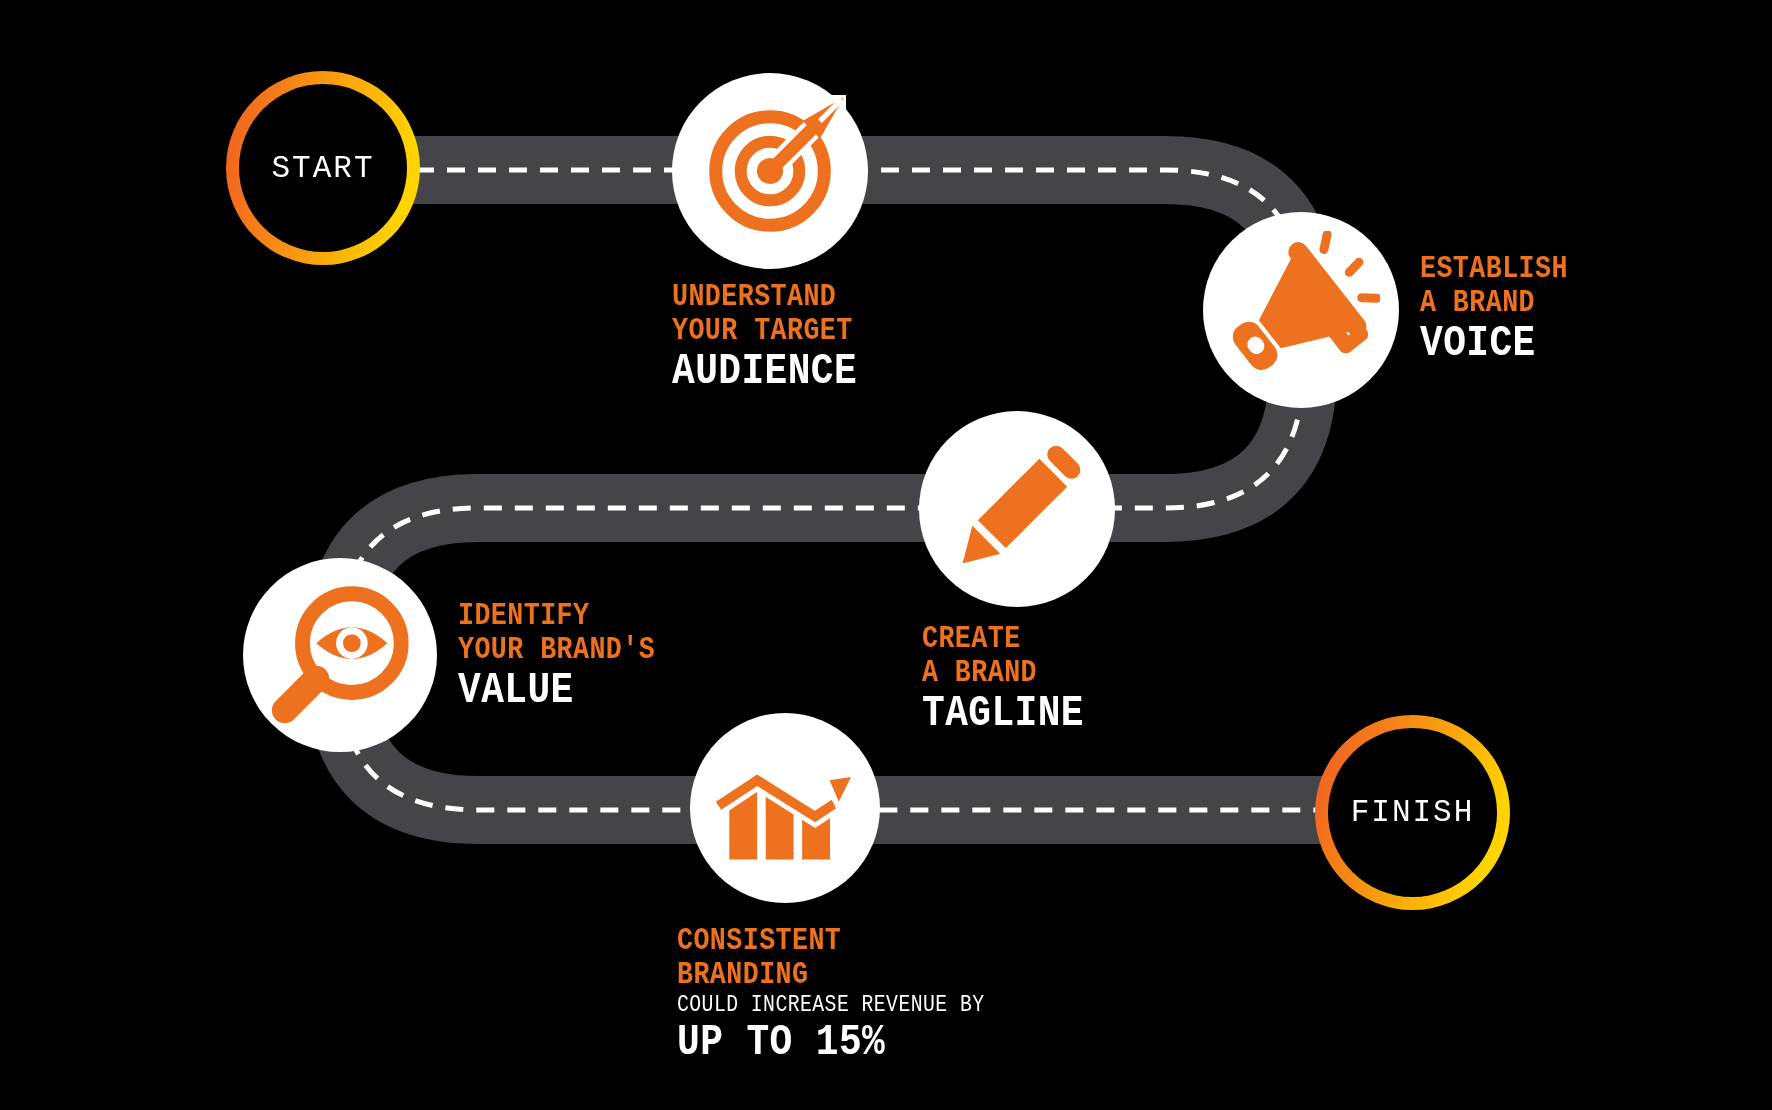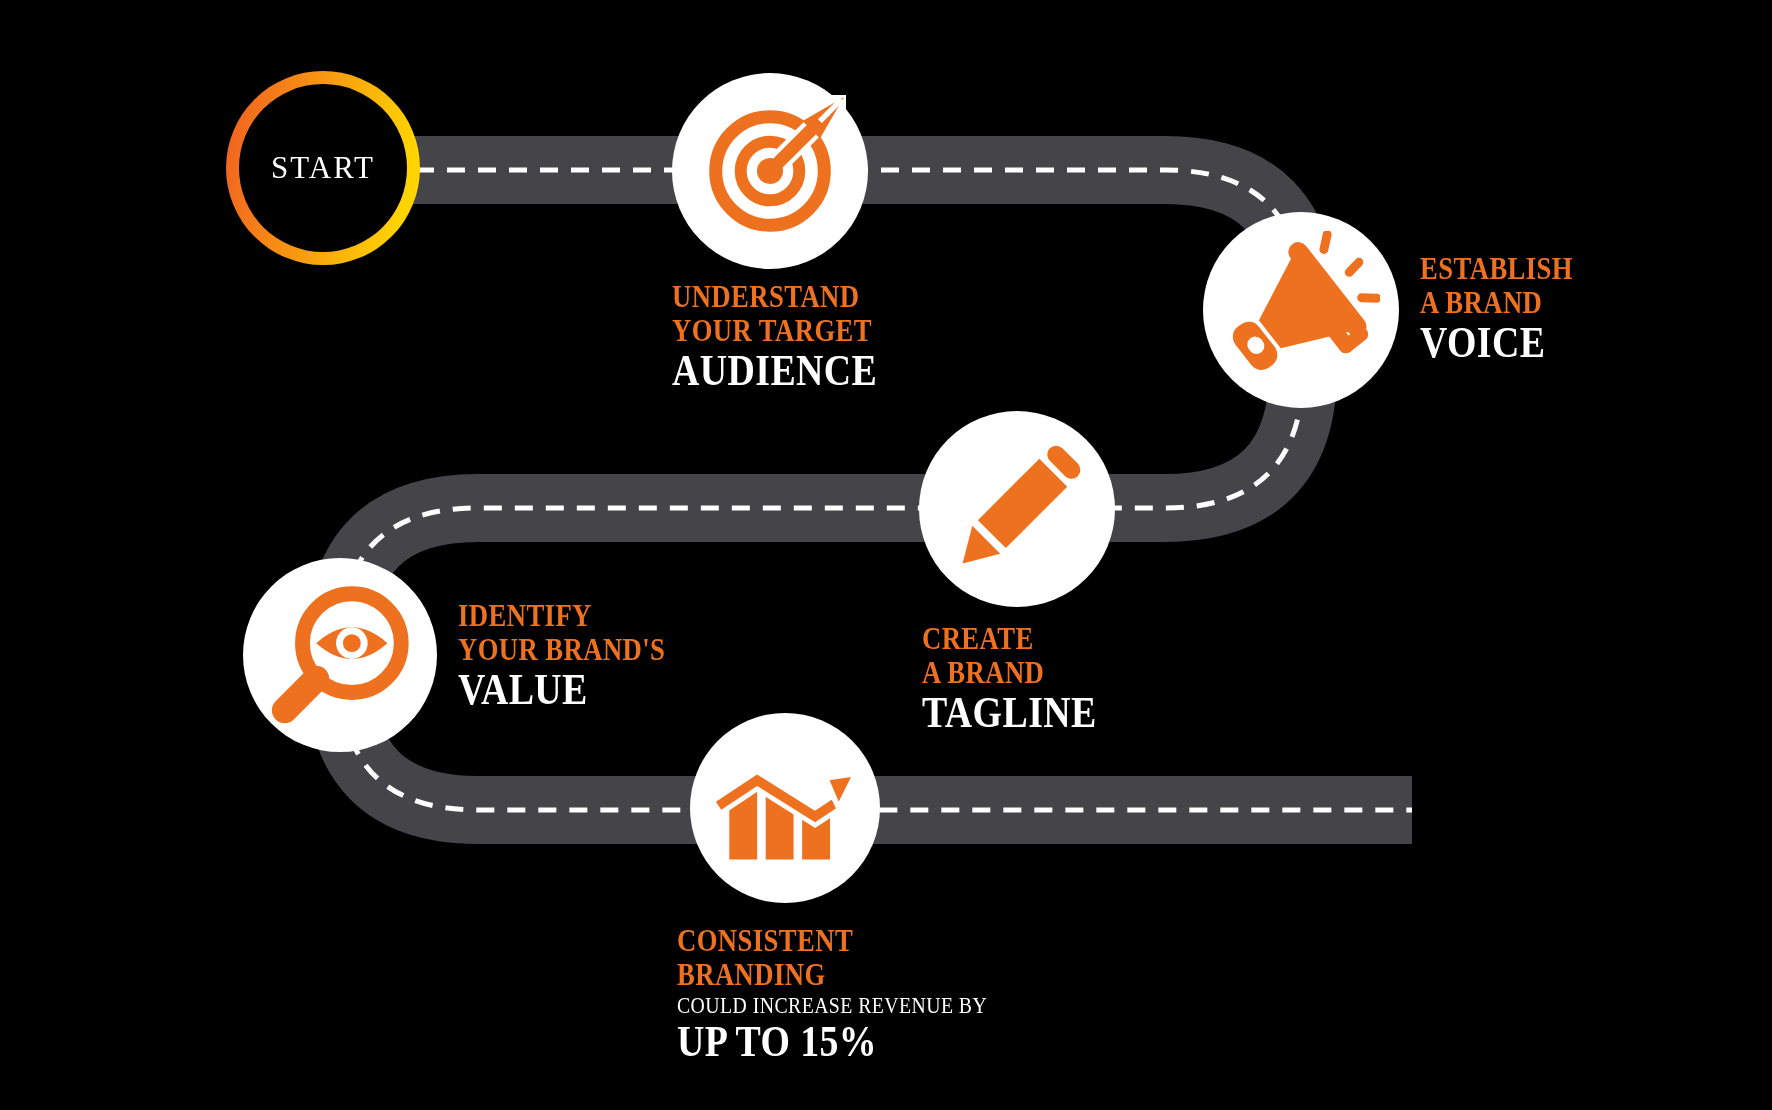--- a/index.html
+++ b/index.html
@@ -1,18 +1,18 @@
 <!DOCTYPE html>
 <html style="--background: #000000; --orange: #EE7120; --road: #454549; --dash: #FFFFFF; --ring_from: #F2671F; --ring_to: #FFD400;"><head>
 <meta charset="utf-8">
 <style>
   html,body{margin:0;padding:0;background:#000;}
   .stage{
     position:relative;width:1772px;height:1110px;background:var(--background,#000);
-    overflow:hidden;font-family:Liberation Serif, serif;
+    overflow:hidden;font-family:Liberation Mono, monospace;
   }
   .road-svg{position:absolute;left:0;top:0;z-index:1;}
   .road-casing{fill:none;stroke:var(--road,#454549);stroke-width:68;}
   .road-dashes{fill:none;stroke:var(--dash,#fff);stroke-width:5;stroke-dasharray:18 13;}
 
   .node{position:absolute;z-index:2;background:#fff;border-radius:50%;
         display:flex;align-items:center;justify-content:center;}
   .node-target{left:672px;top:73px;width:196px;height:196px;}
   .node-megaphone{left:1203px;top:212px;width:196px;height:196px;}
   .node-pencil{left:919px;top:411px;width:196px;height:196px;}
@@ -54,20 +54,25 @@
     <path class="road-casing" stroke-linejoin="round" d="M 323 170 H 1165 Q 1303 170 1303 308 V 370 Q 1303 508 1165 508 H 478 Q 340 508 340 646 V 672 Q 340 810 478 810 H 1412"></path>
     <path class="road-dashes" d="M 323 170 H 1165 Q 1303 170 1303 308 V 370 Q 1303 508 1165 508 H 478 Q 340 508 340 646 V 672 Q 340 810 478 810 H 1412"></path>
   </svg>
 
   <div class="ring ring-start">
     <div class="ring-inner">
       <span class="ring-label">START</span>
     </div>
   </div>
 
+  <div class="ring ring-finish">
+    <div class="ring-inner">
+      <span class="ring-label">FINISH</span>
+    </div>
+  </div>
 
   <div class="node node-target">
     <svg class="icon" width="152" height="152" viewBox="-70 -70 140 140">
       <circle class="ic-stroke" r="50" stroke-width="12"></circle>
       <circle class="ic-stroke" r="27" stroke-width="11"></circle>
       <line class="ic-wstroke" x1="10" y1="-10" x2="70" y2="-70" stroke-width="20"></line>
       <circle class="ic-orange" r="12"></circle>
       <line class="ic-stroke" x1="0" y1="0" x2="46" y2="-46" stroke-width="12" stroke-linecap="round"></line>
       <polygon class="ic-orange" points="30,-46 68,-68 46,-30"></polygon>
       <line class="ic-wstroke" x1="66" y1="-66" x2="46" y2="-46" stroke-width="5"></line>

